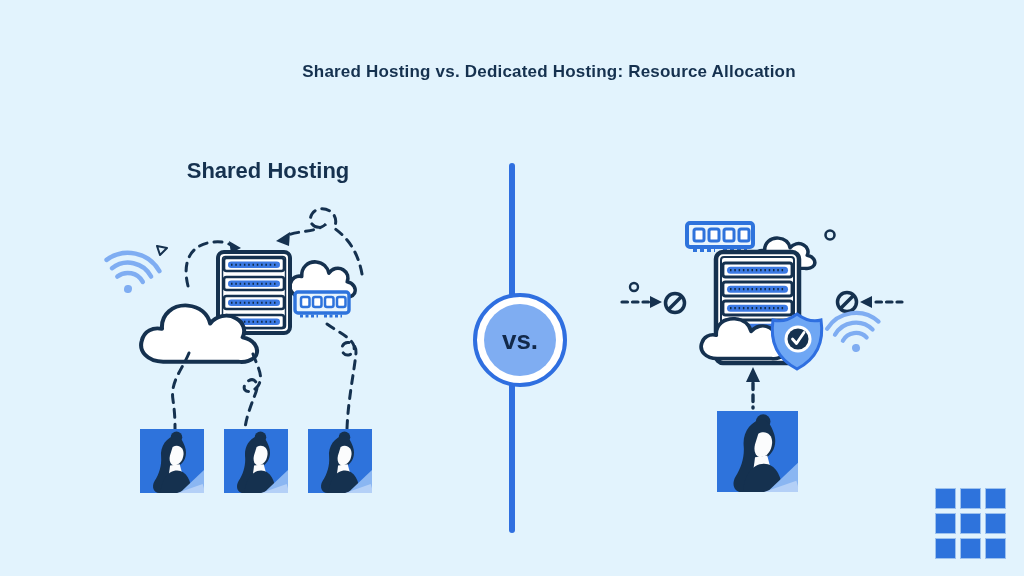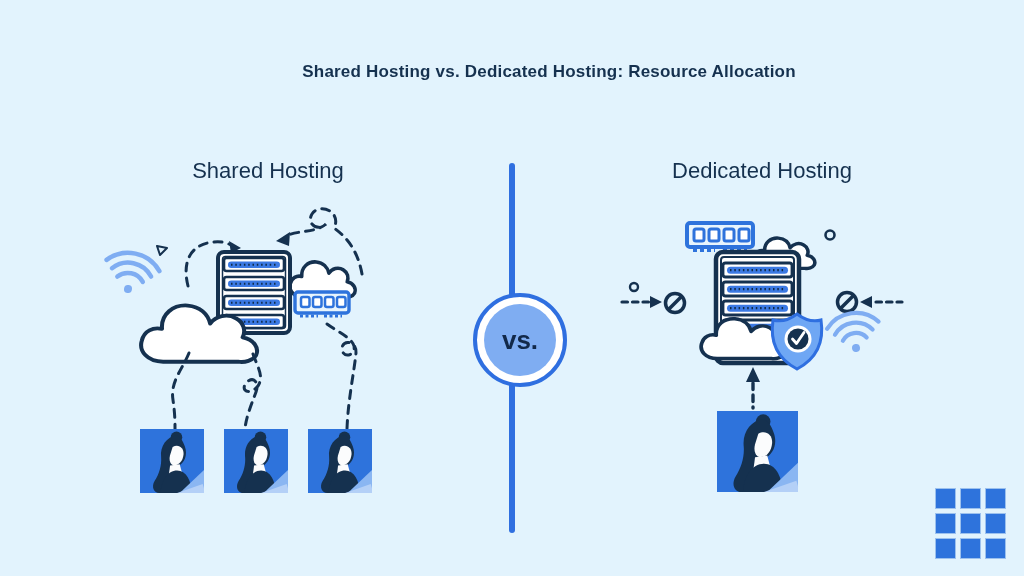--- a/index.html
+++ b/index.html
@@ -10,21 +10,21 @@
   .canvas{
     position:relative;width:1024px;height:576px;overflow:hidden;
     background:var(--background);
     font-family:"Liberation Sans",sans-serif;color:var(--navy);
   }
   .title{
     position:absolute;top:62px;left:0;width:100%;text-align:center;
     font-size:17px;font-weight:700;letter-spacing:.2px;color:var(--navy);padding-left:37px;
   }
   .col-heading{
-    position:absolute;top:158px;font-size:22px;font-weight:400;
+    position:absolute;top:158px;font-size:22px;font-weight:700;
     text-align:center;color:var(--navy);
   }
   .heading-left{left:90px;width:356px;}
   .heading-right{left:594px;width:336px;}
   .vs-line{
     position:absolute;left:509px;top:163px;width:6px;height:370px;
     background:var(--divider-blue);border-radius:3px;
   }
   .vs-outer{
     position:absolute;left:473px;top:293px;width:86px;height:86px;
@@ -46,21 +46,20 @@
   .logo-grid span{background:var(--blue);border:1px solid #9cc1ee;box-sizing:border-box;}
 </style>
 </head>
 <body>
 
 <div class="canvas">
 
   <div class="title">Shared Hosting vs. Dedicated Hosting: Resource Allocation</div>
 
   <div class="col-heading heading-left">Shared Hosting</div>
-  <div class="col-heading heading-right">Dedicated Hosting</div>
 
   <div class="vs-line"></div>
   <div class="vs-outer">
     <span class="vs-inner">vs.</span>
   </div>
 
   <svg class="illustration illu-left" width="350" height="300" viewBox="0 0 350 300">
     <defs>
       <g id="user-woman">
         <rect width="100" height="100" fill="#2e73dc"></rect>

